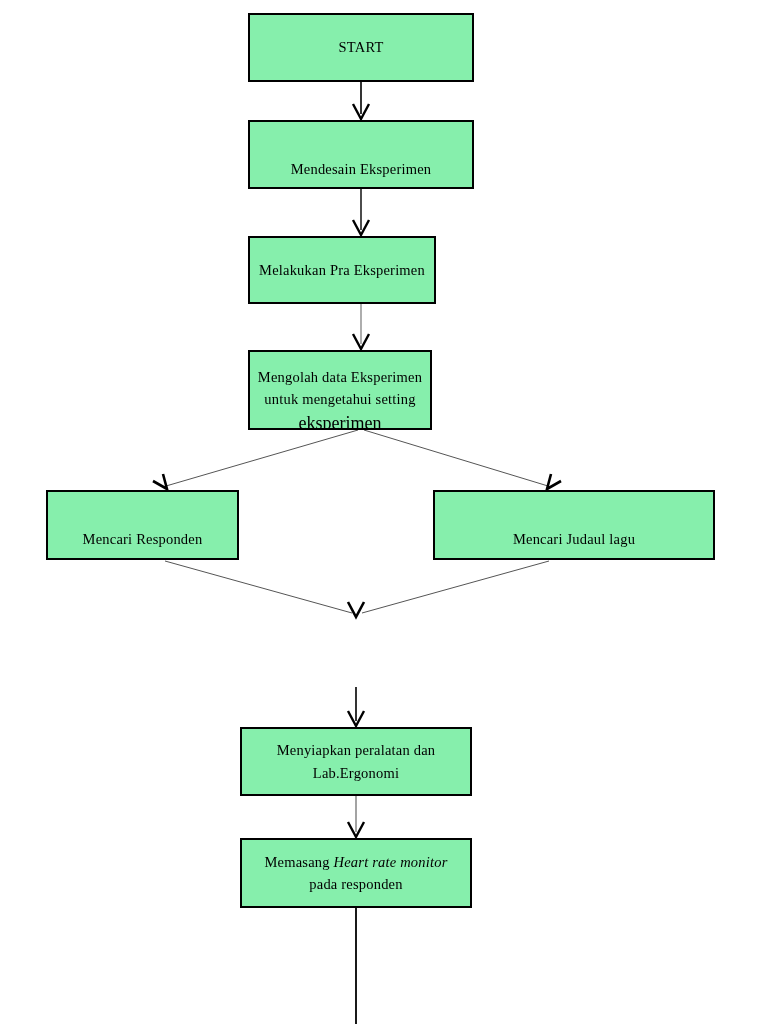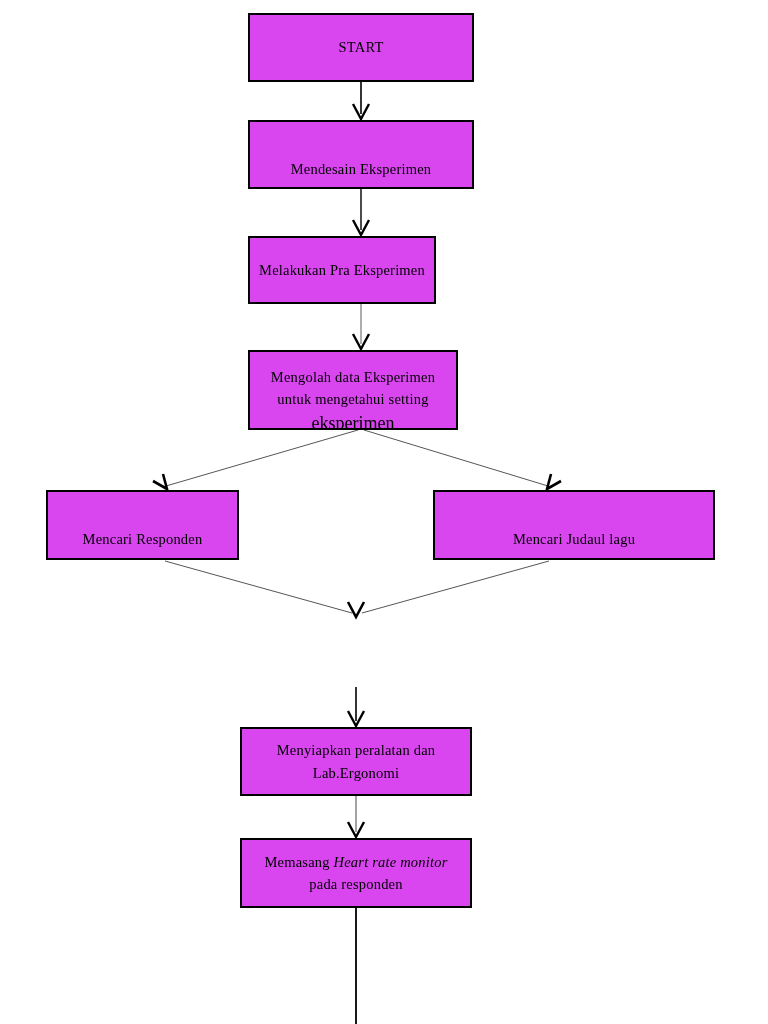--- a/index.html
+++ b/index.html
@@ -15,21 +15,21 @@
   #canvas {
     position: relative;
     width: 768px;
     height: 1024px;
     background: #ffffff;
     overflow: hidden;
   }
   .node {
     position: absolute;
     box-sizing: border-box;
-    background: #d946ef;
+    background: #86efac;
     border: 2px solid #000000;
     display: flex;
     flex-direction: column;
     align-items: center;
     justify-content: center;
     overflow: hidden;
     text-align: center;
   }
   .node .line {
     display: block;
@@ -127,21 +127,21 @@
 
   <div class="node clip-host" style="left:248px; top:120px; width:226px; height:69px;">
     <span class="line">Mendesain Eksperimen</span>
 
   </div>
 
   <div class="node" style="left:248px; top:236px; width:188px; height:68px;">
     <span class="line">Melakukan Pra Eksperimen</span>
   </div>
 
-  <div class="node clip-host three-line" style="left:248px; top:350px; width:210px; height:80px;">
+  <div class="node clip-host three-line" style="left:248px; top:350px; width:184px; height:80px;">
     <span class="line">Mengolah data Eksperimen</span>
     <span class="line">untuk mengetahui setting</span>
     <span class="clipped">eksperimen</span>
   </div>
 
   <div class="node clip-host" style="left:46px; top:490px; width:193px; height:70px;">
     <span class="line">Mencari Responden</span>
 
   </div>
 

